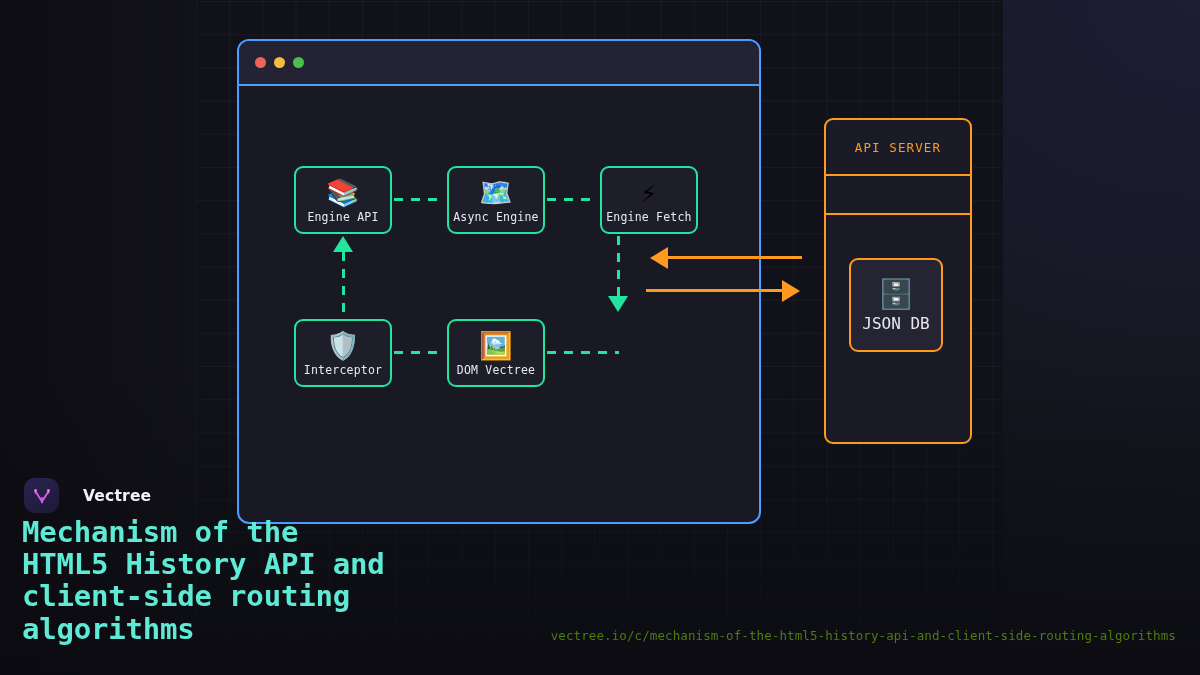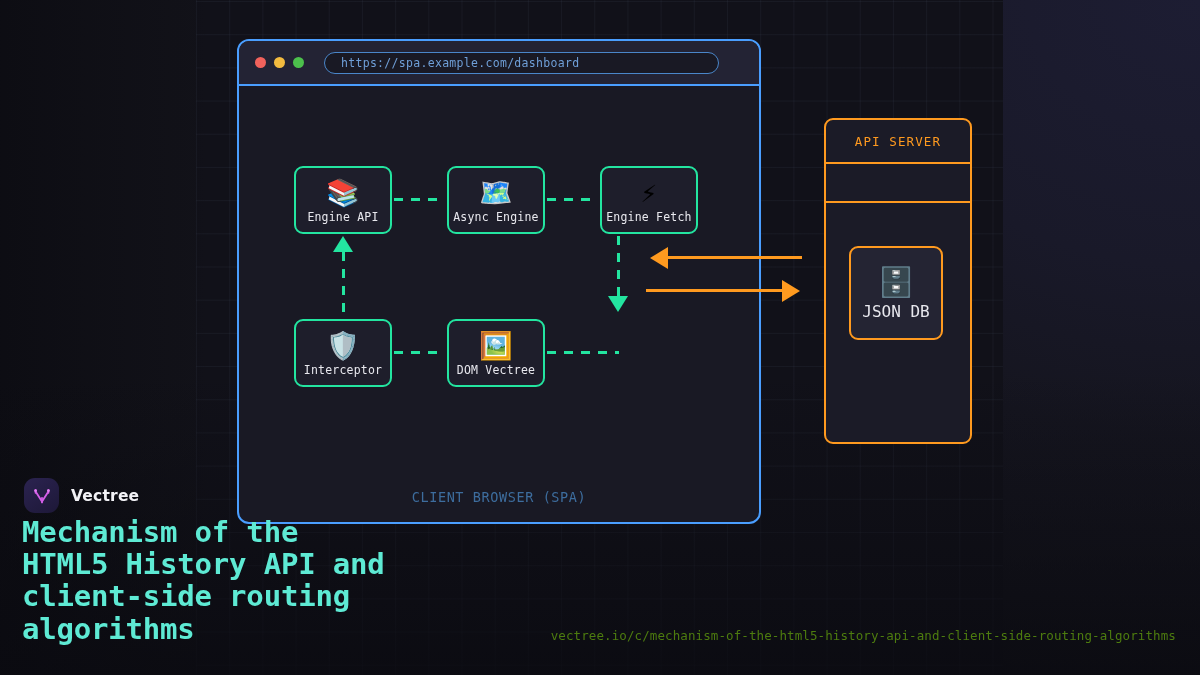--- a/index.html
+++ b/index.html
@@ -185,21 +185,21 @@
     position: absolute;
     left: 824px;
     top: 118px;
     width: 148px;
     height: 326px;
     border: 2px solid #ff9a1f;
     border-radius: 9px;
     background: #1b1b27;
   }
   #api-server-header {
-    height: 44px;
+    height: 56px;
     border-bottom: 2px solid #ff9a1f;
     display: flex;
     align-items: center;
     justify-content: center;
   }
   #api-server-title {
     color: #ff9a1f;
     font-size: 12.5px;
     letter-spacing: 1.1px;
   }
@@ -253,21 +253,21 @@
   #req-line  { left: 646px; top: 289px; width: 136px; }
   #req-head  { left: 782px; top: 280px; }
 
   
   #brand {
     position: absolute;
     left: 24px;
     top: 478px;
     display: flex;
     align-items: center;
-    gap: 12px;
+    gap: 24px;
   }
   #brand-logo {
     width: 35px; height: 35px;
     border-radius: 11px;
     background: linear-gradient(145deg, #2b2350 0%, #1d1838 100%);
     display: flex; align-items: center; justify-content: center;
   }
   #brand-name {
     color: #f2f2f6;
     font-size: 15.5px;
@@ -306,23 +306,20 @@
 <div id="bg-vignette"></div>
 
 <div id="browser-window">
 
   <div id="browser-chrome">
     <div class="traffic-lights">
       <span class="dot red"></span>
       <span class="dot yellow"></span>
       <span class="dot green"></span>
     </div>
-    <div id="url-bar">
-      <span id="url-text">https://spa.example.com/dashboard</span>
-    </div>
   </div>
 
   <div id="browser-body">
 
     <div class="dash-h" id="dash-hist-route"></div>
     <div class="dash-h" id="dash-route-async"></div>
     <div class="dash-h" id="dash-int-dom"></div>
     <div class="dash-h" id="dash-dom-right"></div>
     <div class="dash-v" id="dash-int-hist"></div>
     <div class="dash-v" id="dash-async-dn"></div>
@@ -347,21 +344,20 @@
     <div class="node" id="node-interceptor">
       <span class="node-icon">🛡️</span>
       <span class="node-label">Interceptor</span>
     </div>
 
     <div class="node" id="node-dom">
       <span class="node-icon">🖼️</span>
       <span class="node-label">DOM Vectree</span>
     </div>
 
-    <div id="client-browser-label">CLIENT BROWSER (SPA)</div>
   </div>
 </div>
 
 <div class="orange-line" id="resp-line"></div>
 <div class="arrow-left-head" id="resp-head"></div>
 <div class="orange-line" id="req-line"></div>
 <div class="arrow-right-head" id="req-head"></div>
 
 <div id="api-server">
   <div id="api-server-header">

